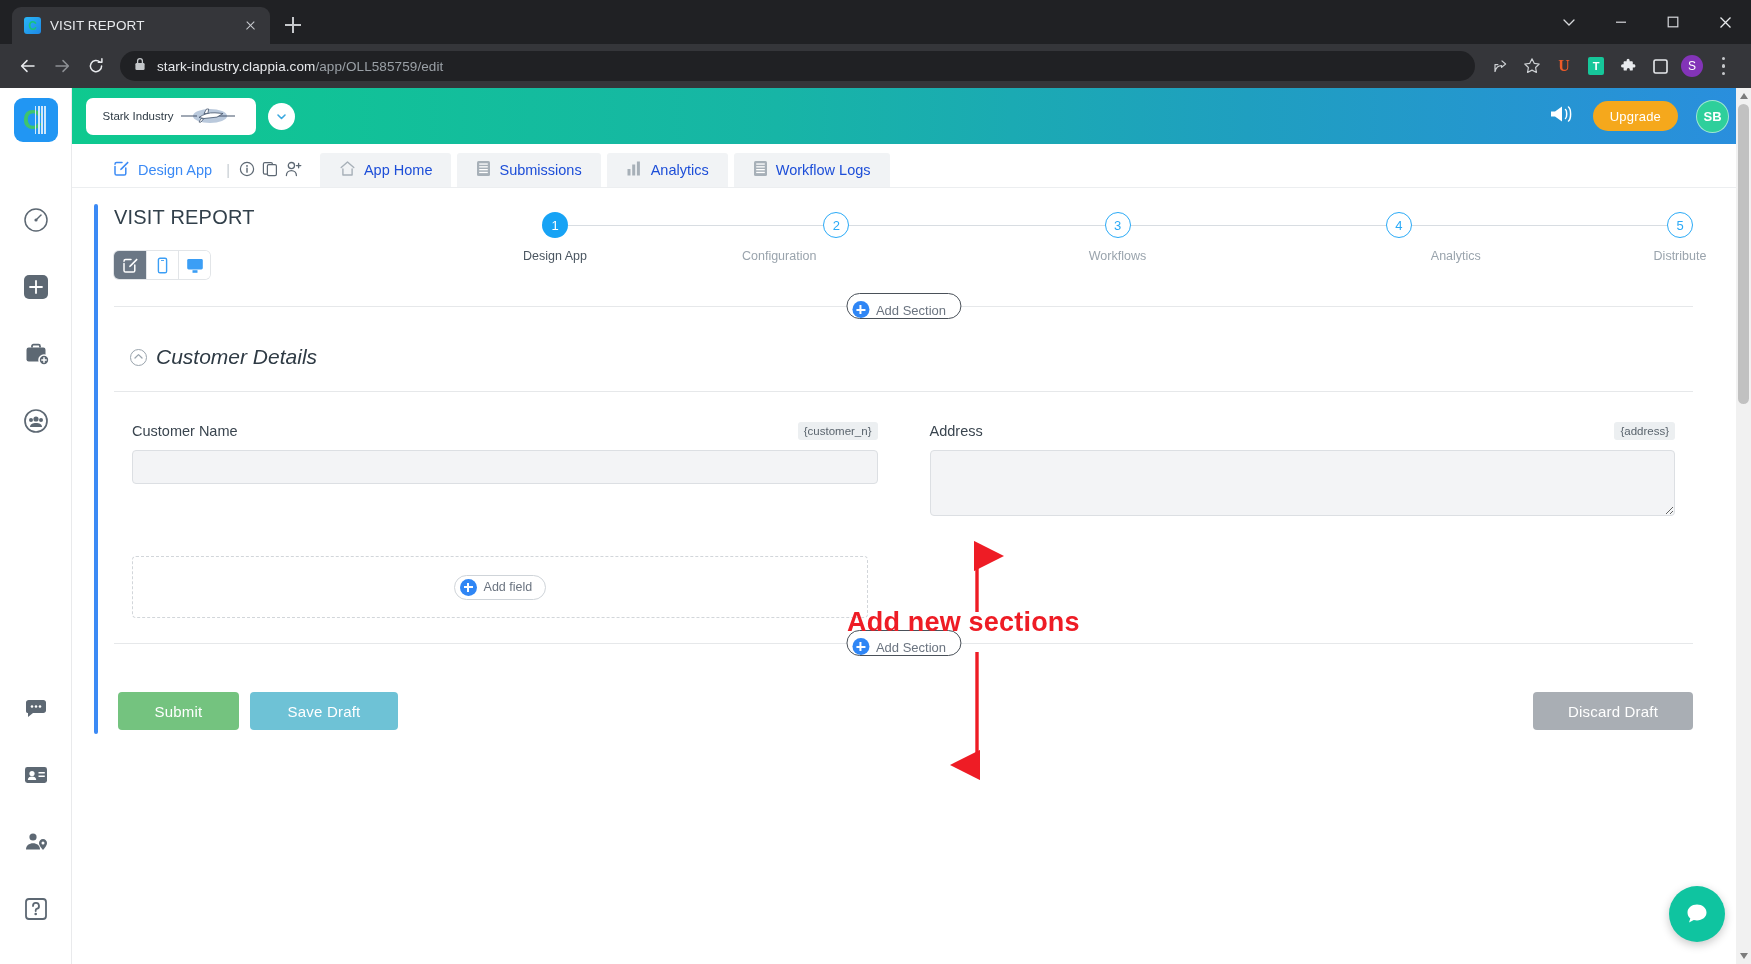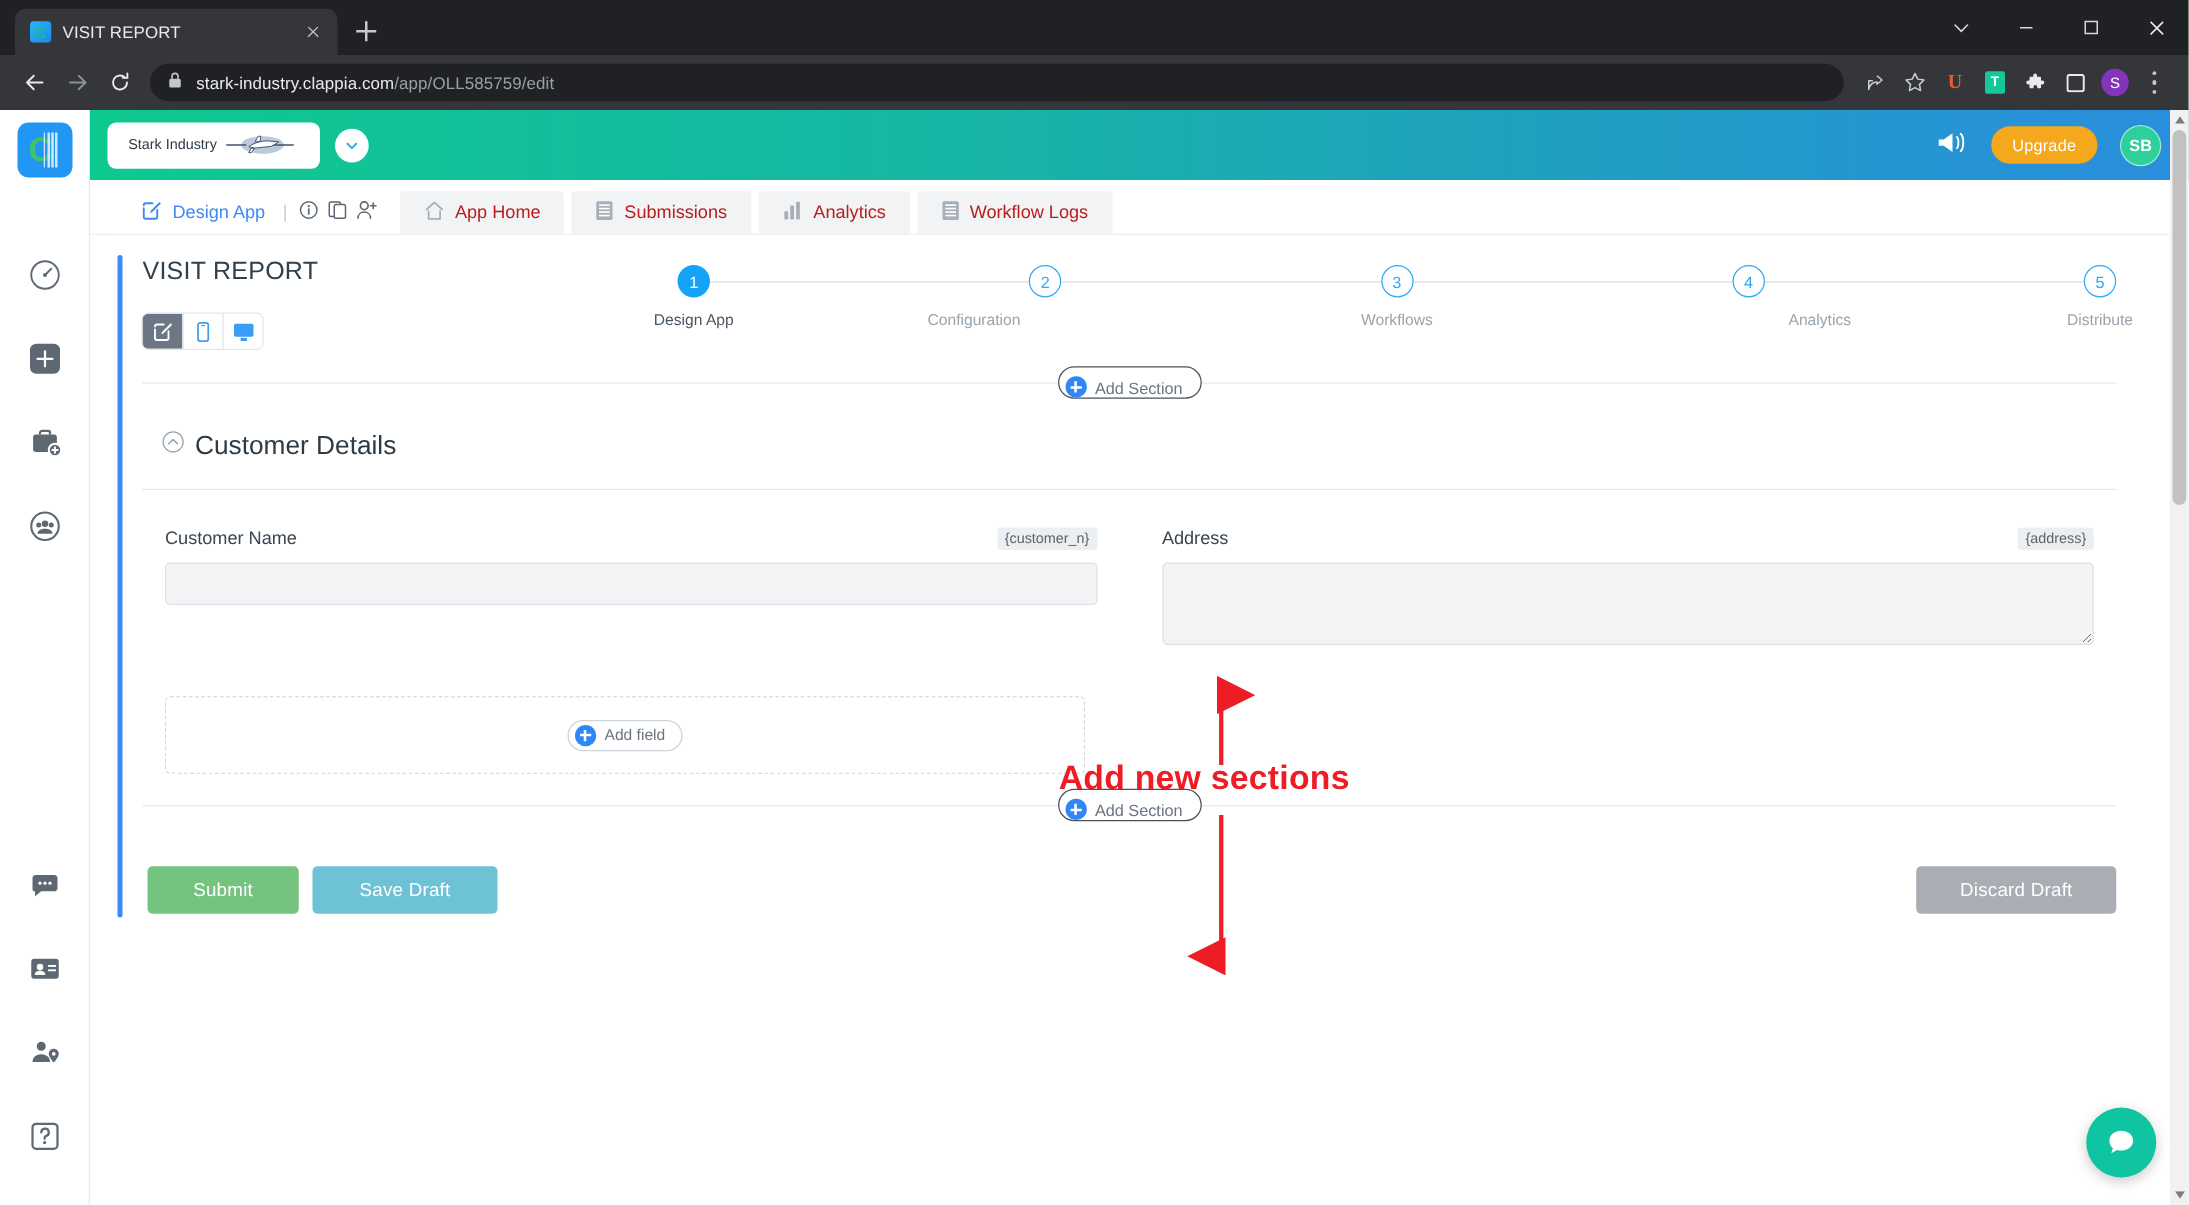--- a/index.html
+++ b/index.html
@@ -120,21 +120,21 @@
     width: 33px; height:33px; border-radius:50%; background:#2ecf9b; color:#fff;
     display:flex;align-items:center;justify-content:center; font-size:13px; font-weight:600;
     border:1.5px solid rgba(255,255,255,.55);
   }
 
   
   .tabrow { height: 44px; background:#fff; display:flex; align-items:flex-end; padding-left: 22px; gap: 6px;
             border-bottom: 1px solid #eceef0; }
   .apptab {
     height: 34px; background:#f1f3f5; border-radius: 3px 3px 0 0;
-    display:flex; align-items:center; gap: 8px; padding: 0 19px; color:#b91c1c; font-size:14.5px;
+    display:flex; align-items:center; gap: 8px; padding: 0 19px; color:#1d4ed8; font-size:14.5px;
     white-space:nowrap;
   }
   .apptab.active { background:#fff; color:#3b8af5; padding-right: 12px; }
   .apptab .sep { color:#c6ccd2; margin: 0 1px 0 6px; }
   .apptab-icons { display:flex; align-items:center; gap:7px; }
 
   
   .main { position:relative; height: calc(876px - 56px - 44px); background:#fff; }
 
   .headerband { display:flex; align-items:flex-start; padding: 18px 0 0 0; position:relative; }
@@ -174,21 +174,21 @@
     font-family: inherit;
   }
   .plus-circle {
     width: 17px; height:17px; border-radius:50%; background:#2f86f5; position:relative; flex-shrink:0;
   }
   .plus-circle::before, .plus-circle::after { content:""; position:absolute; background:#fff; }
   .plus-circle::before { left:4px; top:7.8px; width:9px; height:1.8px; }
   .plus-circle::after  { left:7.6px; top:4px; width:1.8px; height:9px; }
 
   .section-card { padding-top: 26px; }
-  .section-head { display:flex; gap: 9px; padding-left: 16px; }
+  .section-head { display:flex; align-items:center; gap: 9px; padding-left: 16px; font-style: italic; }
   .collapse-circle { width:17px; height:17px; border-radius:50%; border:1.3px solid #9aa4ad; position:relative; }
   .section-name { font-size: 21px; color:#2e3a44; }
   .section-rule { height:1px; background:#e6e8ea; margin-top: 22px; }
 
   .fields { display:flex; gap: 52px; padding: 30px 18px 0 18px; }
   .field { flex:1; min-width: 0; }
   .field-labelrow { display:flex; align-items:center; justify-content:space-between; }
   .field-label { font-size: 14.5px; color:#3a454f; }
   .var-tag {
     background:#eceff1; color:#5a646d; font-size: 11.5px; border-radius: 3px; padding: 3px 6px;

